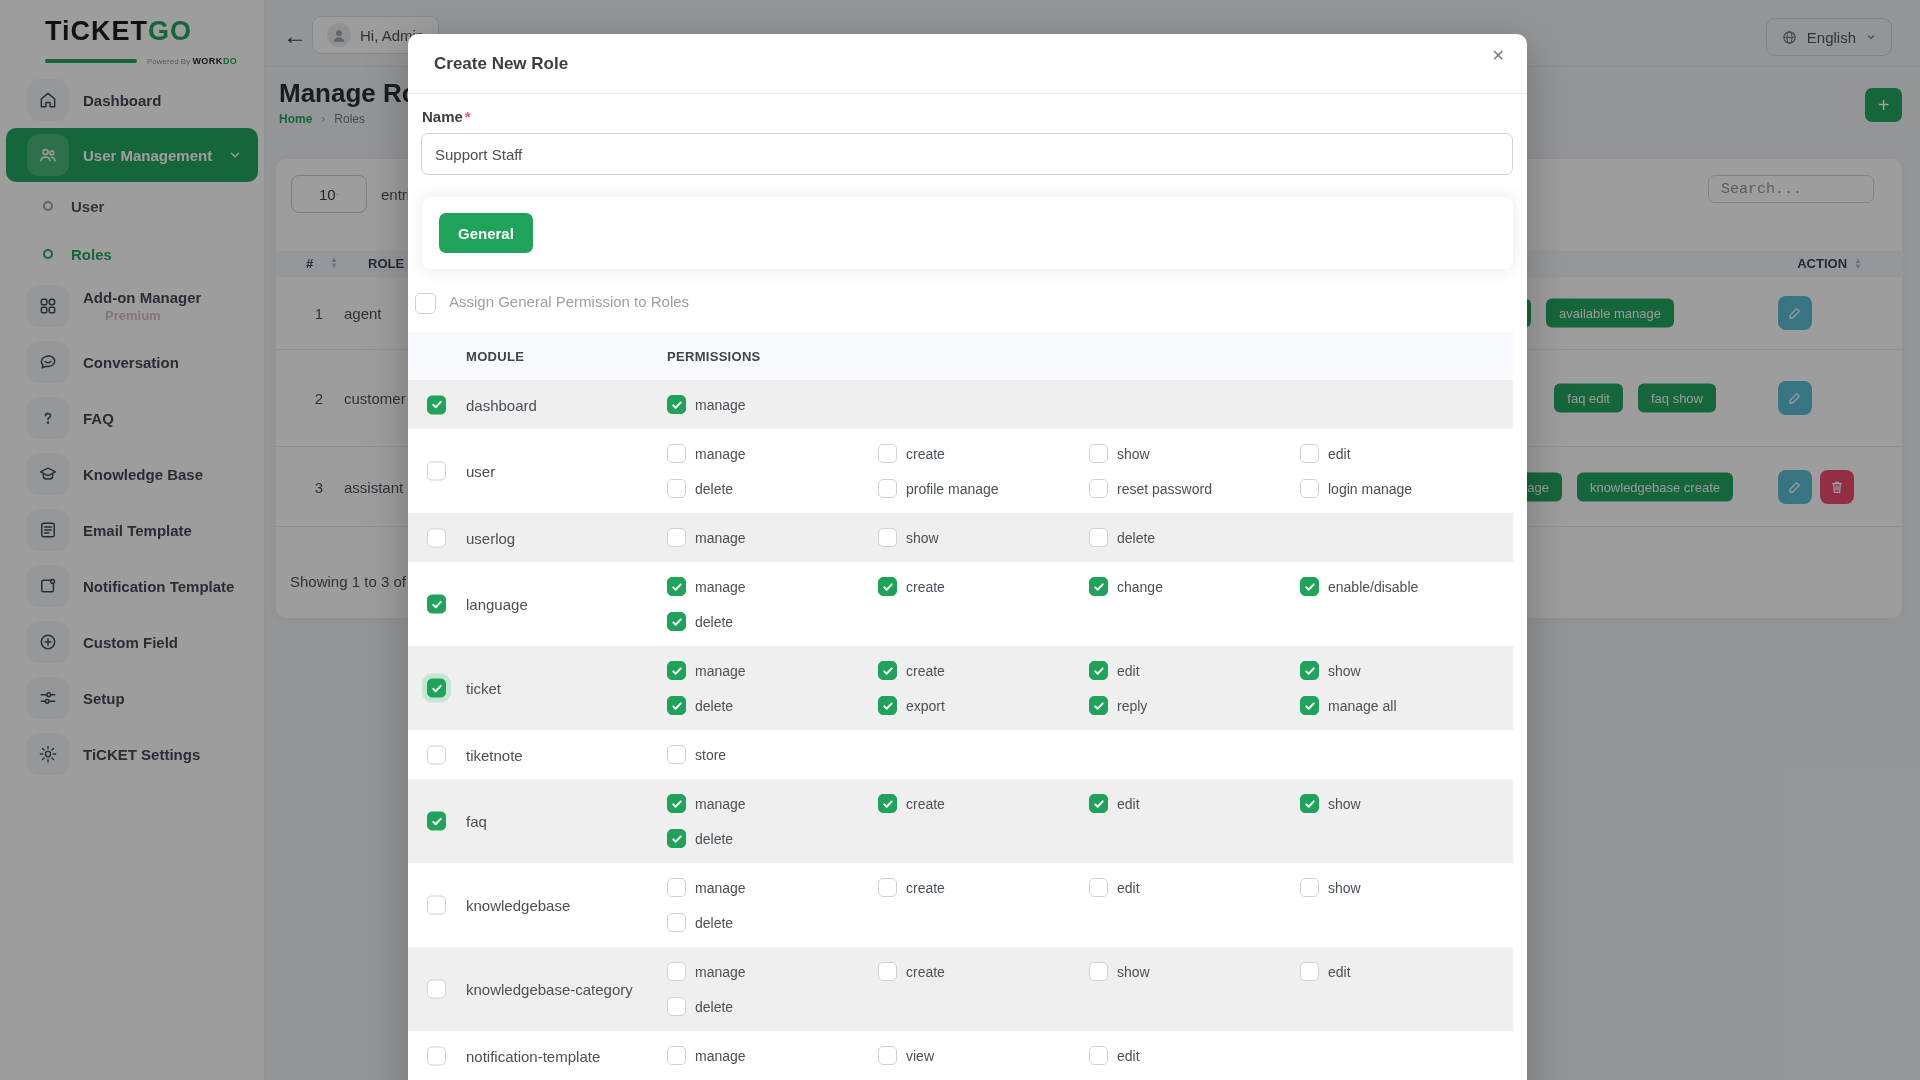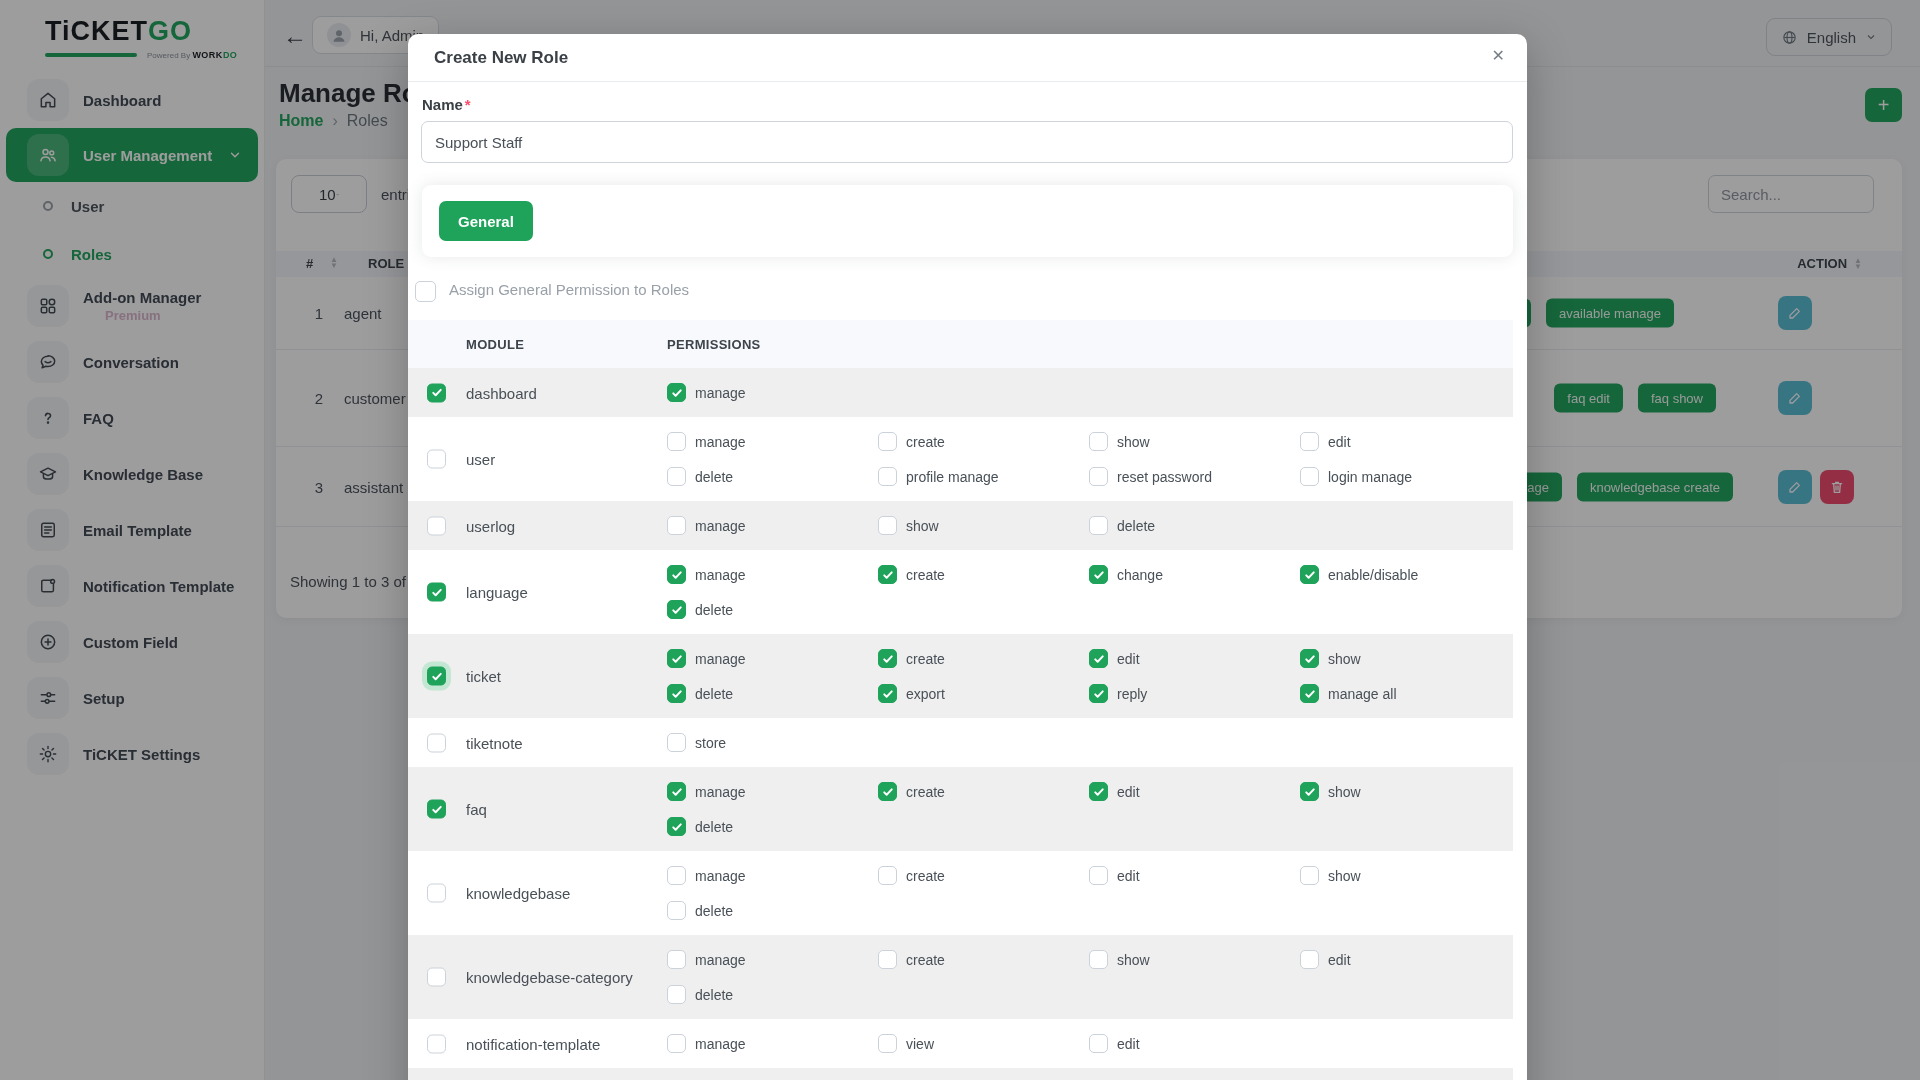--- a/index.html
+++ b/index.html
@@ -6,21 +6,21 @@
   html,body{margin:0;padding:0;background:#555}
   .page{position:relative;width:1920px;height:1080px;overflow:hidden;background:#f1f2f3;
         font-family:"Liberation Sans",sans-serif;color:#495057}
   :root{--green:#1fa35a;--teal:#58bcd2;--red:#ef476b;--txt:#495057;--border:#e9ecef}
 
   
   .sidebar{position:absolute;left:0;top:0;width:265px;height:100%;background:#fff;border-right:1px solid #ececec}
   .brand{padding:16px 0 0 45px;height:72px;position:relative}
   .brand-row{font-weight:900;font-size:27px;letter-spacing:1px;color:#15191d}
   .brand-row .g{color:var(--green)}
-  .brand-sub{display:flex;align-items:center;margin-top:3px}
+  .brand-sub{display:flex;align-items:center;margin-top:9px}
   .brand-bar{width:92px;height:4px;border-radius:2px;background:var(--green)}
   .powered{font-size:8px;color:#8a9096;margin-left:10px}
   .powered b{color:#15191d;font-size:9px;letter-spacing:.5px}
   .powered b .g{color:var(--green)}
   .nav-item{position:relative;height:56px;display:flex;align-items:center;padding-left:27px;cursor:pointer}
   .nav-icon{width:42px;height:42px;border-radius:12px;background:#f4f5f7;display:flex;align-items:center;justify-content:center;color:#3f474e;flex:0 0 42px}
   .nav-icon svg{width:20px;height:20px}
   .nav-text{margin-left:14px;font-size:15px;font-weight:600;color:#3f4750}
   .premium{font-size:13px;font-weight:600;color:#dbb6cc;margin-top:2px;padding-left:22px}
   .nav-item.active{background:var(--green);margin:0 6px;padding-left:21px;border-radius:10px;height:54px}
@@ -41,35 +41,35 @@
   .user-chip{position:absolute;left:47px;top:16px;height:38px;display:flex;align-items:center;gap:9px;
              background:#fff;border:1px solid #d8dce0;border-radius:9px;padding:0 14px;font-size:15px;color:#495057;
              font-family:inherit;cursor:pointer}
   .avatar{width:24px;height:24px;border-radius:50%;background:#e9ecef;display:flex;align-items:center;justify-content:center;overflow:hidden}
   .avatar svg{width:18px;height:18px}
   .lang-chip{position:absolute;right:28px;top:18px;height:38px;display:flex;align-items:center;gap:9px;background:transparent;
              border:1px solid #cdd2d7;border-radius:9px;padding:0 14px;font-size:15px;color:#495057;font-family:inherit;cursor:pointer}
   .lang-chip svg{width:17px;height:17px;color:#6c757d}
   .lang-chip .chev svg{width:12px;height:12px}
   .page-title{position:absolute;left:14px;top:78px;font-size:26px;font-weight:700;color:#23282d}
-  .breadcrumb{position:absolute;left:14px;top:112px;font-size:16px;display:flex;gap:9px;align-items:center}
+  .breadcrumb{position:absolute;left:14px;top:112px;font-size:12px;display:flex;gap:9px;align-items:center}
   .breadcrumb .home{color:var(--green);font-weight:600;text-decoration:none;cursor:pointer}
   .breadcrumb .sep{color:#98a0a7}
   .breadcrumb .cur{color:#6c757d}
   .add-btn{position:absolute;right:18px;top:88px;width:37px;height:34px;border:none;border-radius:7px;background:var(--green);
            color:#fff;font-size:20px;line-height:1;cursor:pointer}
 
   
   .roles-card{position:absolute;left:11px;right:18px;top:159px;height:459px;background:#fff;border-radius:10px;box-shadow:0 2px 8px rgba(40,50,60,.06)}
   .entries-select{position:absolute;left:15px;top:16px;width:76px;height:38px;border:1px solid #c8cdd2;border-radius:8px;
                   display:flex;align-items:center;justify-content:space-between;padding:0 27px;font-size:15px;color:#343a40;cursor:pointer;background:#fff}
   .entries-select svg{width:13px;height:13px;color:#343a40}
   .entries-label{position:absolute;left:105px;top:27px;font-size:15px;color:#495057}
-  .search-box{position:absolute;right:28px;top:16px;width:166px;height:38px;border:1px solid #ced4da;border-radius:7px;
-              padding:0 12px;font-size:15px;color:#495057;font-family:Liberation Sans, sans-serif;background:#fff}
+  .search-box{position:absolute;right:28px;top:16px;width:166px;height:28px;border:1px solid #ced4da;border-radius:7px;
+              padding:0 12px;font-size:15px;color:#495057;font-family:Liberation Mono, monospace;background:#fff}
   .search-box::placeholder{color:#8d949b}
   .bg-thead{position:absolute;left:0;right:0;top:92px;height:26px;background:#f4f6f9;font-size:13px;font-weight:700;color:#3a4149}
   .bg-thead .h-num{position:absolute;left:30px;top:5px}
   .bg-thead .h-role{position:absolute;left:92px;top:5px}
   .bg-thead .h-action{position:absolute;right:40px;top:5px;display:flex;gap:7px;align-items:center}
   .sortg{display:inline-flex;flex-direction:column;font-size:8px;line-height:6px;color:#b3b9bf;vertical-align:2px}
   .bg-thead .s1{position:absolute;left:54px;top:6px}
   .bg-row{position:absolute;left:0;right:0;border-bottom:1px solid #e9ecef}
   .bg-num{position:absolute;left:30px;top:50%;transform:translateY(-50%);width:26px;text-align:center;font-size:15px}
   .bg-role{position:absolute;left:68px;top:50%;transform:translateY(-50%);font-size:15px}
@@ -79,21 +79,21 @@
   .icon-btn{position:absolute;top:0;width:34px;height:34px;border:none;border-radius:8px;display:flex;align-items:center;justify-content:center;cursor:pointer;color:#fff}
   .icon-btn svg{width:16px;height:16px}
   .icon-btn.edit{left:0;background:var(--teal)}
   .icon-btn.del{left:42px;background:var(--red)}
   .bg-footer{position:absolute;left:14px;top:414px;font-size:15px;color:#495057}
 
   
   .overlay{position:absolute;inset:0;background:rgba(10,11,12,.40);z-index:50}
   .modal{position:absolute;left:408px;top:34px;width:1119px;height:1400px;background:#fff;border-radius:10px;
          box-shadow:0 12px 44px rgba(0,0,0,.25);z-index:60}
-  .modal-head{height:48px;display:flex;align-items:center;padding-left:26px;border-bottom:1px solid var(--border);position:relative}
+  .modal-head{height:60px;display:flex;align-items:center;padding-left:26px;border-bottom:1px solid var(--border);position:relative}
   .modal-title{font-size:17px;font-weight:700;color:#3a4046}
   .modal-close{position:absolute;right:22px;top:12px;font-size:16px;color:#777e85;cursor:pointer}
   .modal-body{padding-top:14px}
   .name-label{display:block;margin-left:14px;font-size:15px;font-weight:700;color:#3a4046}
   .req{color:#fb4d6d;margin-left:2px}
   .name-input{display:block;margin:8px 14px 0 13px;width:calc(100% - 27px);height:42px;border:1px solid #ced4da;border-radius:7px;
               padding:0 13px;font-size:15px;color:#495057;font-family:inherit}
   .tab-card{margin:22px 14px 0 14px;border-radius:9px;box-shadow:0 0 16px rgba(80,90,100,.14);padding:16px 17px}
   .tab-btn{height:40px;padding:0 19px;border:none;border-radius:7px;background:var(--green);color:#fff;font-size:15px;
            font-weight:600;font-family:inherit;cursor:pointer}

